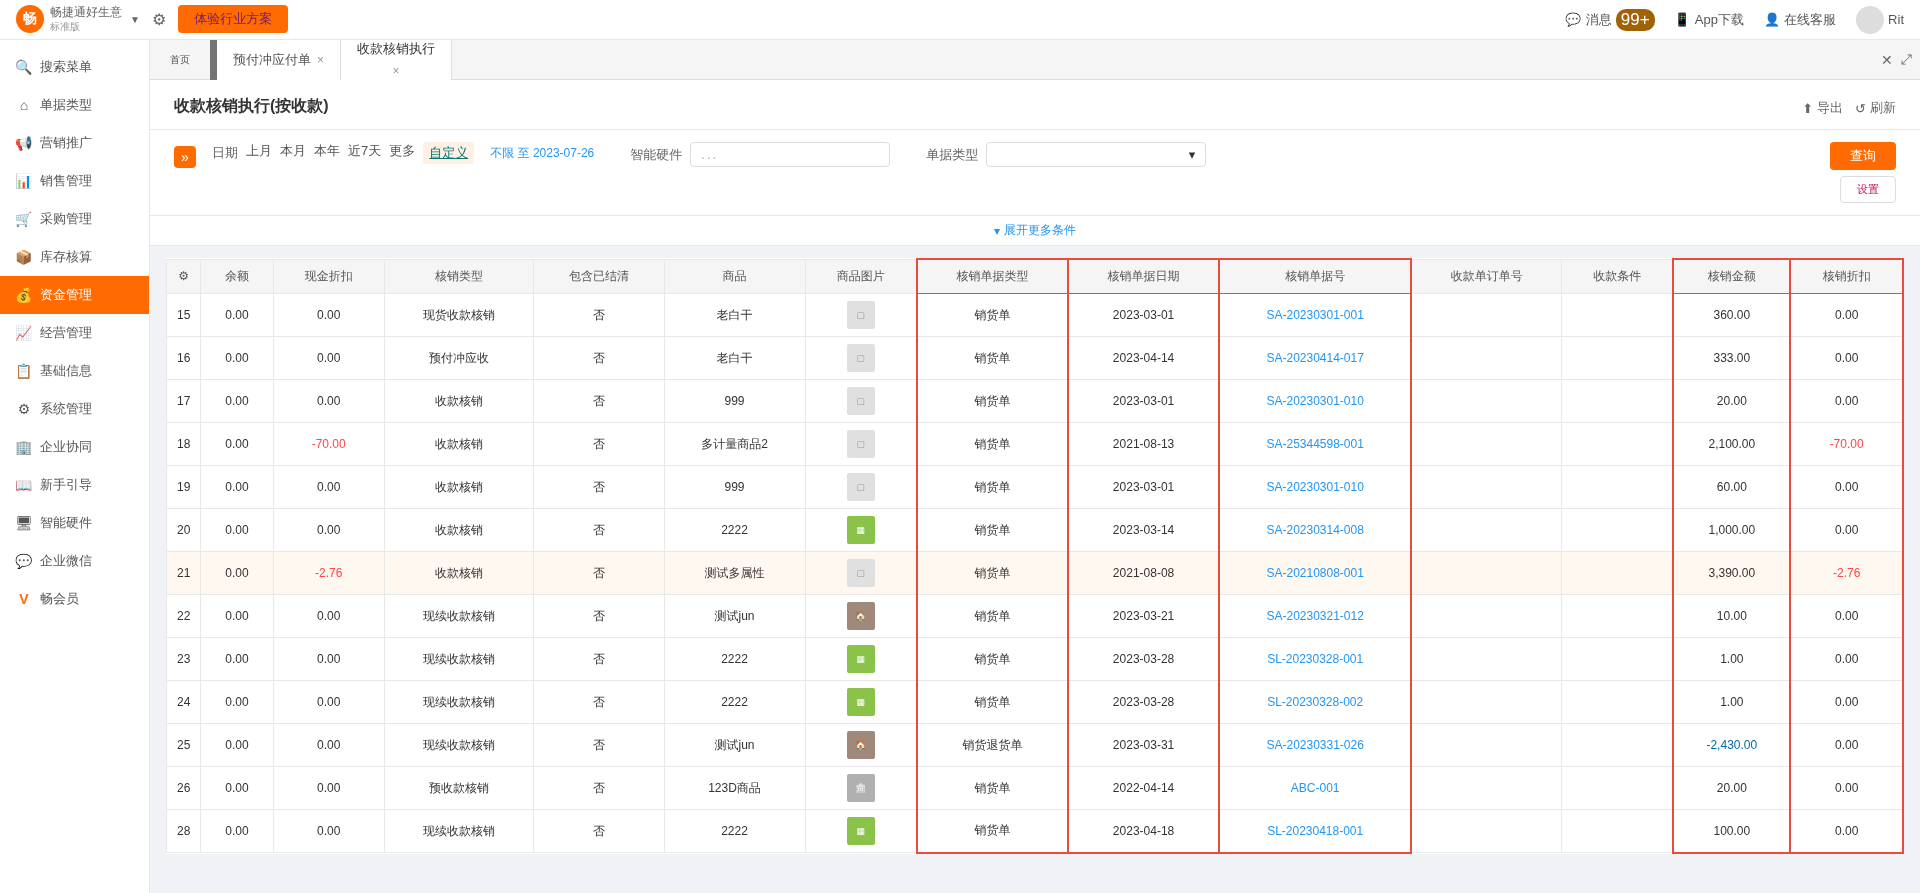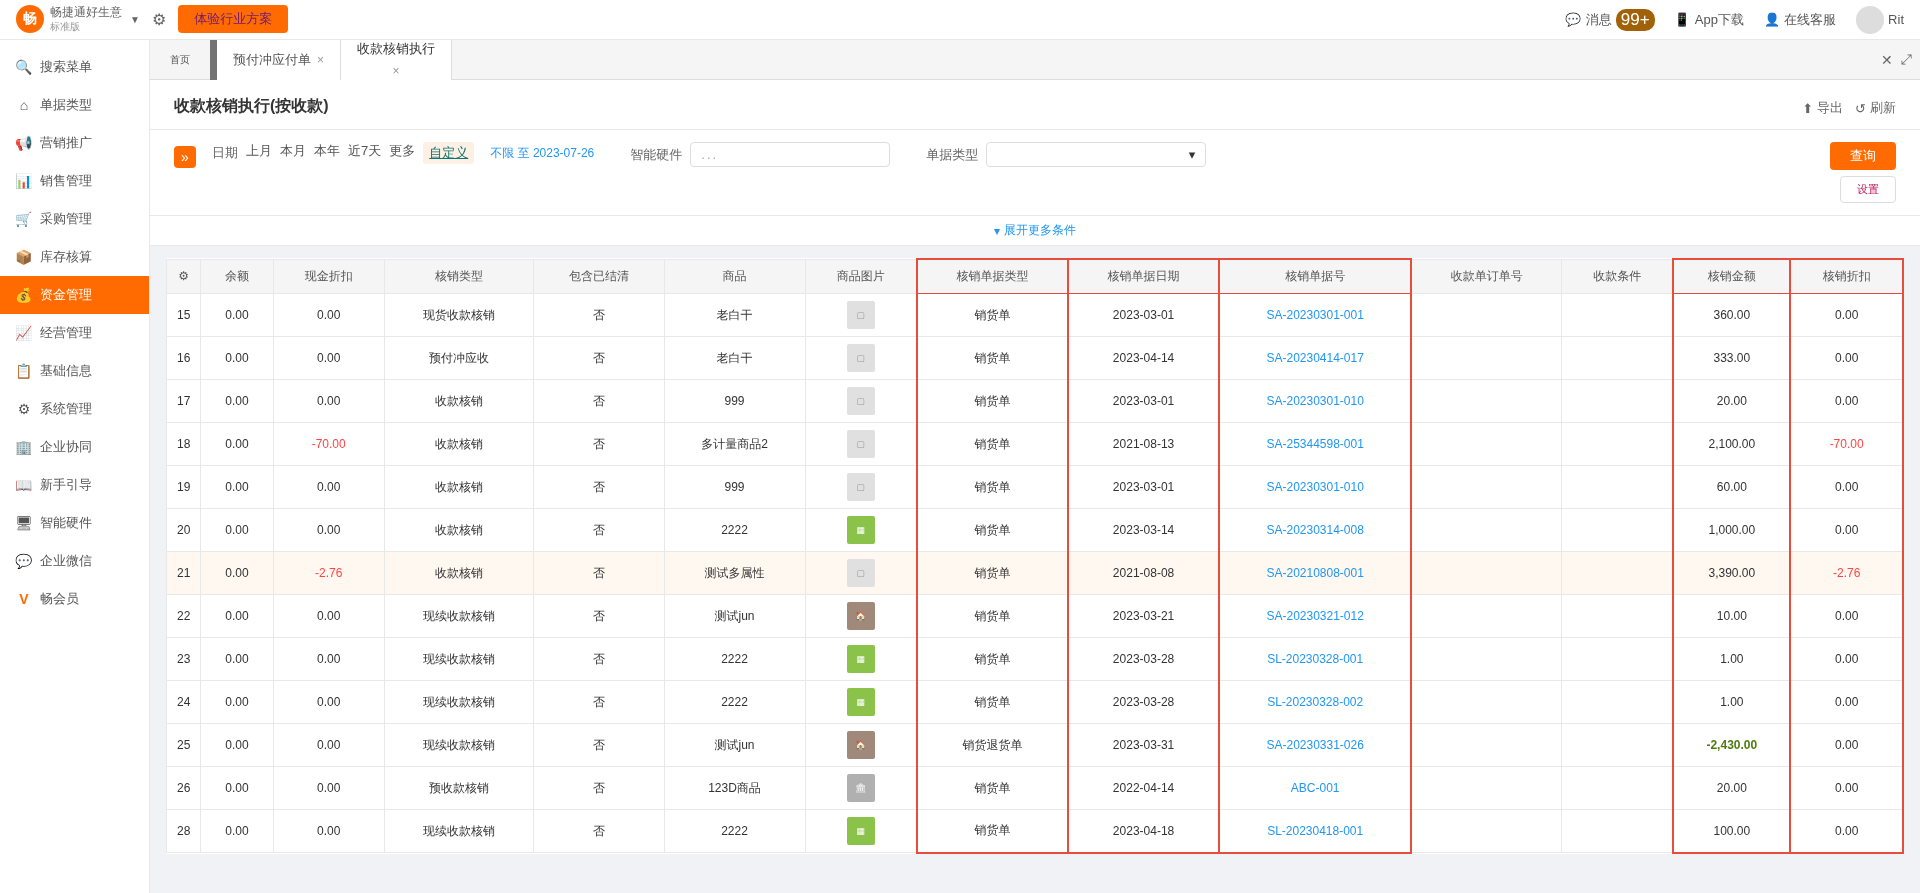--- a/index.html
+++ b/index.html
@@ -440,21 +440,21 @@
     <td>0.00</td>
     <td>现续收款核销</td>
     <td>否</td>
     <td>测试jun</td>
     <td><div style="width:28px;height:28px;background:#a0887a;border-radius:2px;display:inline-flex;align-items:center;justify-content:center;color:#fff;font-size:9px;">🏠</div></td>
     <td style="border-left:2px solid #e74c3c;border-right:2px solid #e74c3c;">销货退货单</td>
     <td style="border-left:2px solid #e74c3c;border-right:2px solid #e74c3c;">2023-03-31</td>
     <td style="border-left:2px solid #e74c3c;border-right:2px solid #e74c3c;"><a class="td-link">SA-20230331-026</a></td>
     <td></td>
     <td></td>
-    <td style="border-left:2px solid #e74c3c;border-right:2px solid #e74c3c;" style2="td-red"><span style="color:#4d7c0f;font-weight:bold;">-2,430.00</span></td>
+    <td style="border-left:2px solid #e74c3c;border-right:2px solid #e74c3c;" style2="td-red"><span style="color:#0369a1;">-2,430.00</span></td>
     <td style="border-right:2px solid #e74c3c;">0.00</td>
   </tr>
               <tr>
     <td>26</td>
     <td>0.00</td>
     <td>0.00</td>
     <td>预收款核销</td>
     <td>否</td>
     <td>123D商品</td>
     <td><div style="width:28px;height:28px;background:#b0b0b0;border-radius:2px;display:inline-flex;align-items:center;justify-content:center;color:#fff;font-size:9px;">🏛</div></td>

